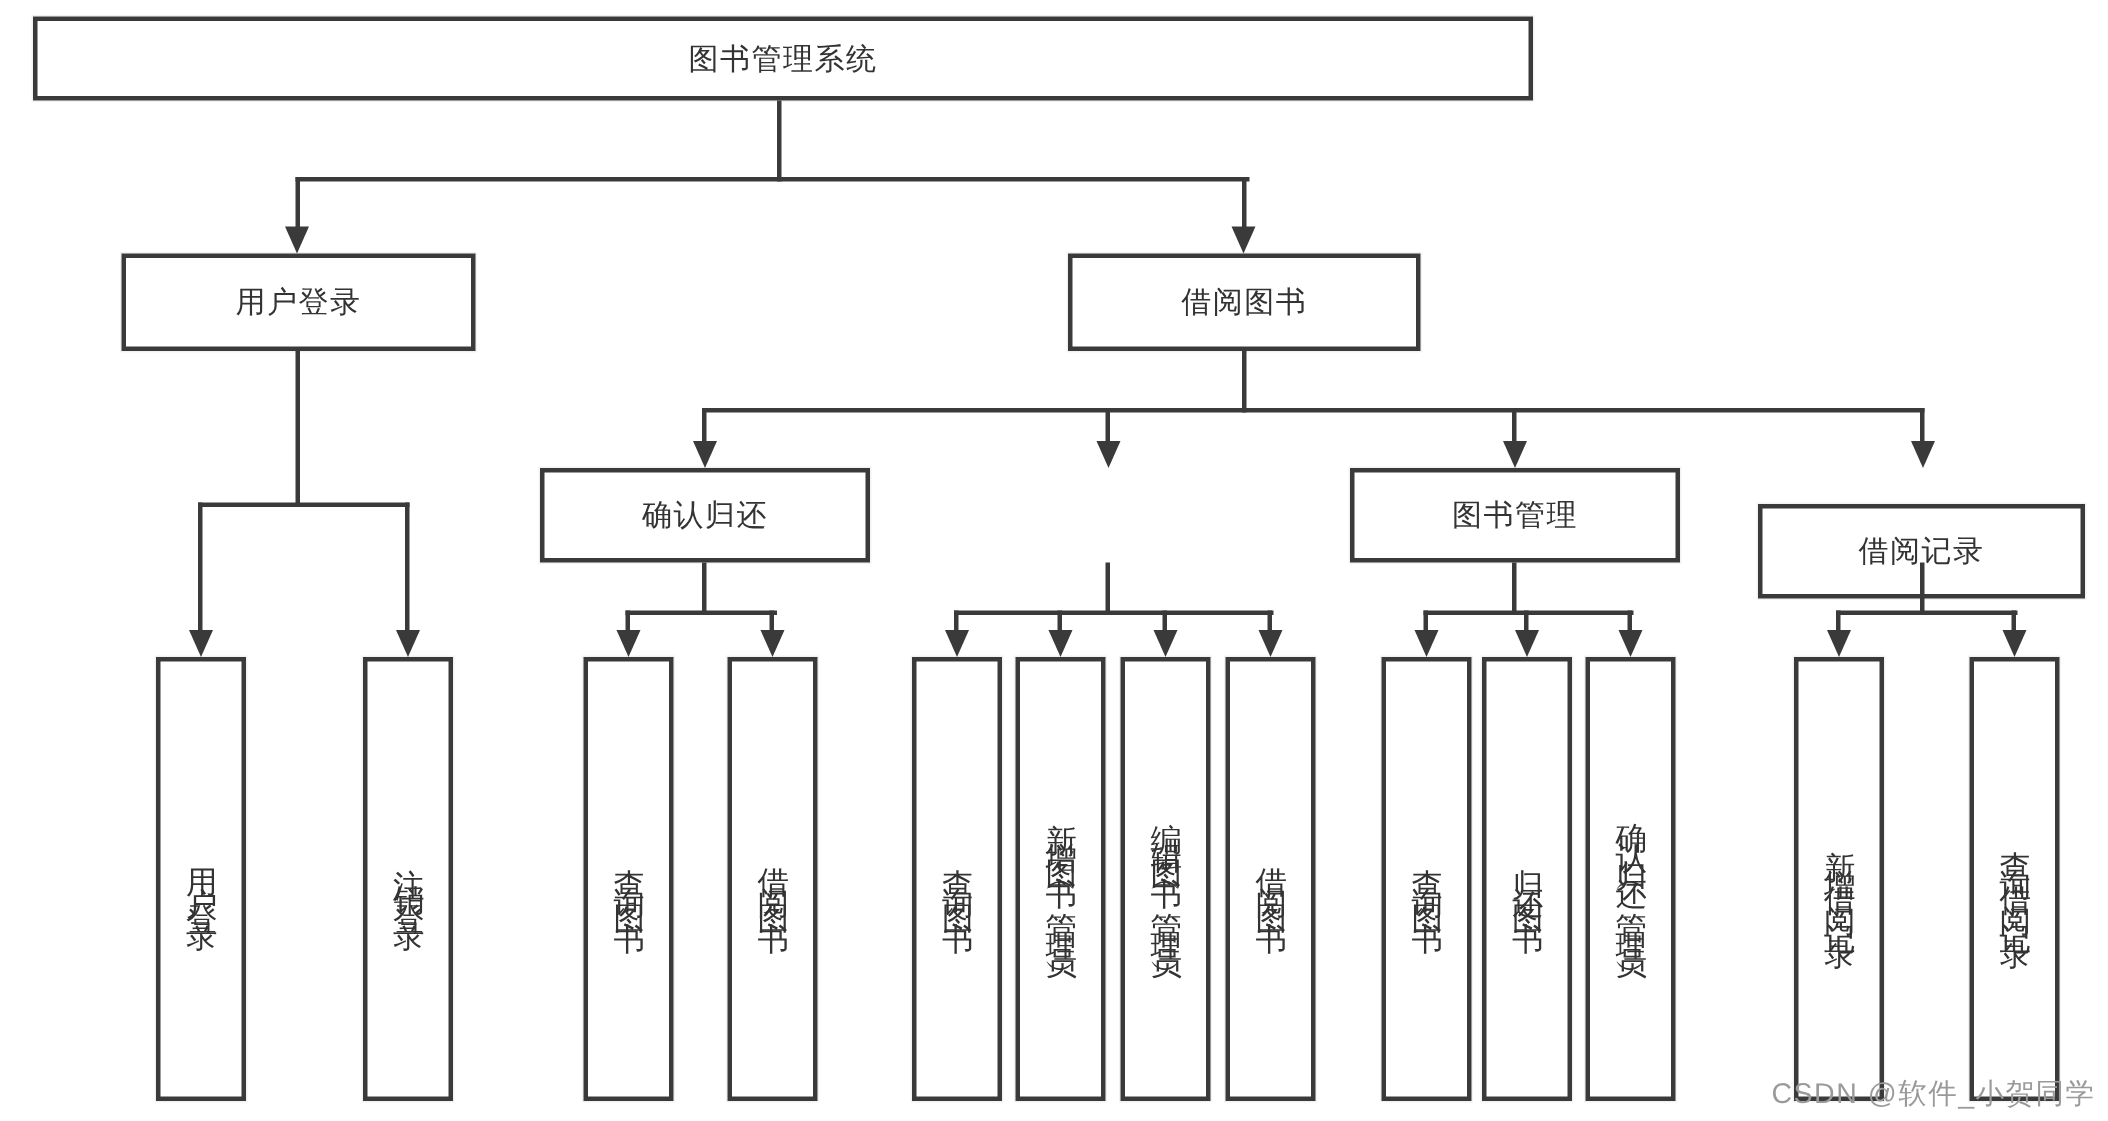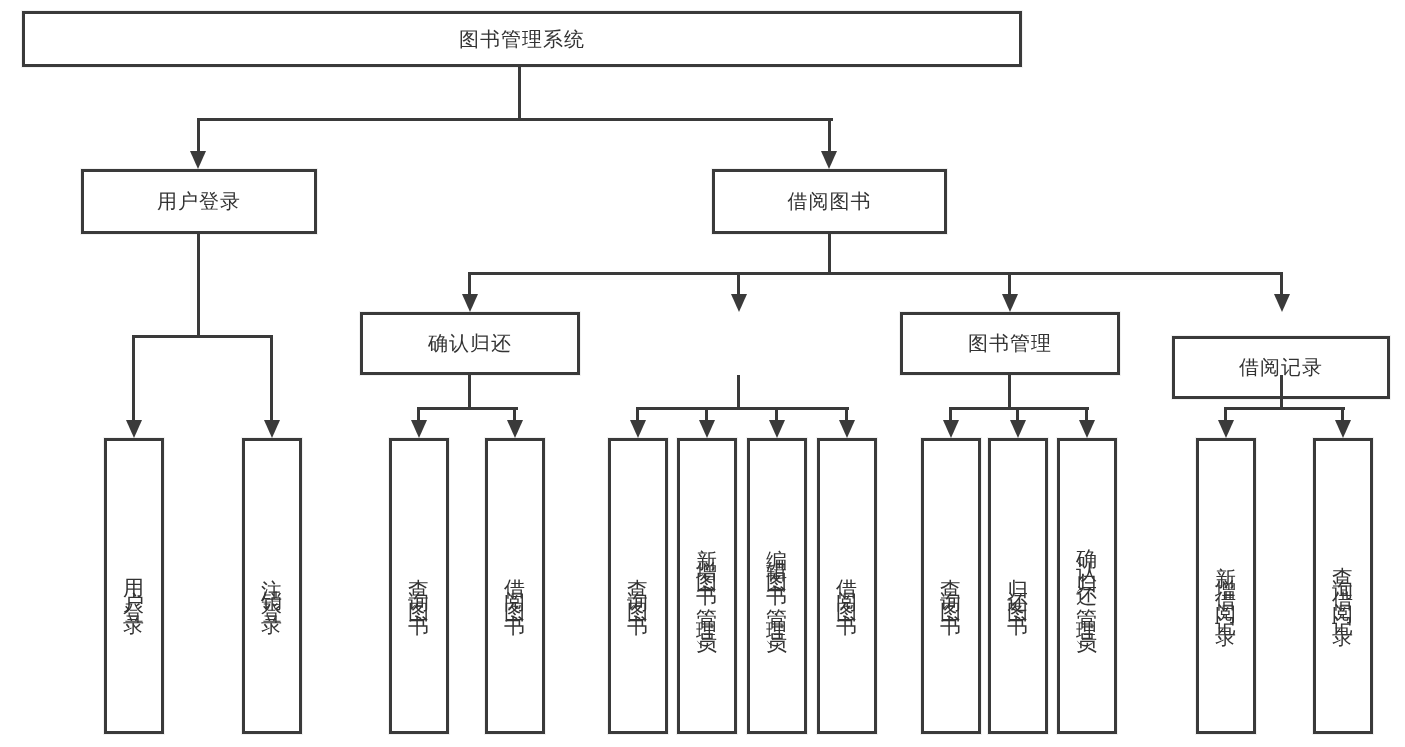--- a/index.html
+++ b/index.html
@@ -169,14 +169,15 @@
     <span class="vlabel">确认归还（管理员）</span>
   </div>
 
   <div class="box" style="left:1196px;top:438px;width:60px;height:296px;">
     <span class="vlabel">新增借阅记录</span>
   </div>
   <div class="box" style="left:1313px;top:438px;width:60px;height:296px;">
     <span class="vlabel">查询借阅记录</span>
   </div>
 
+  <div class="watermark">CSDN @软件_小贺同学</div>
 
 </div>
 
 </body></html>

